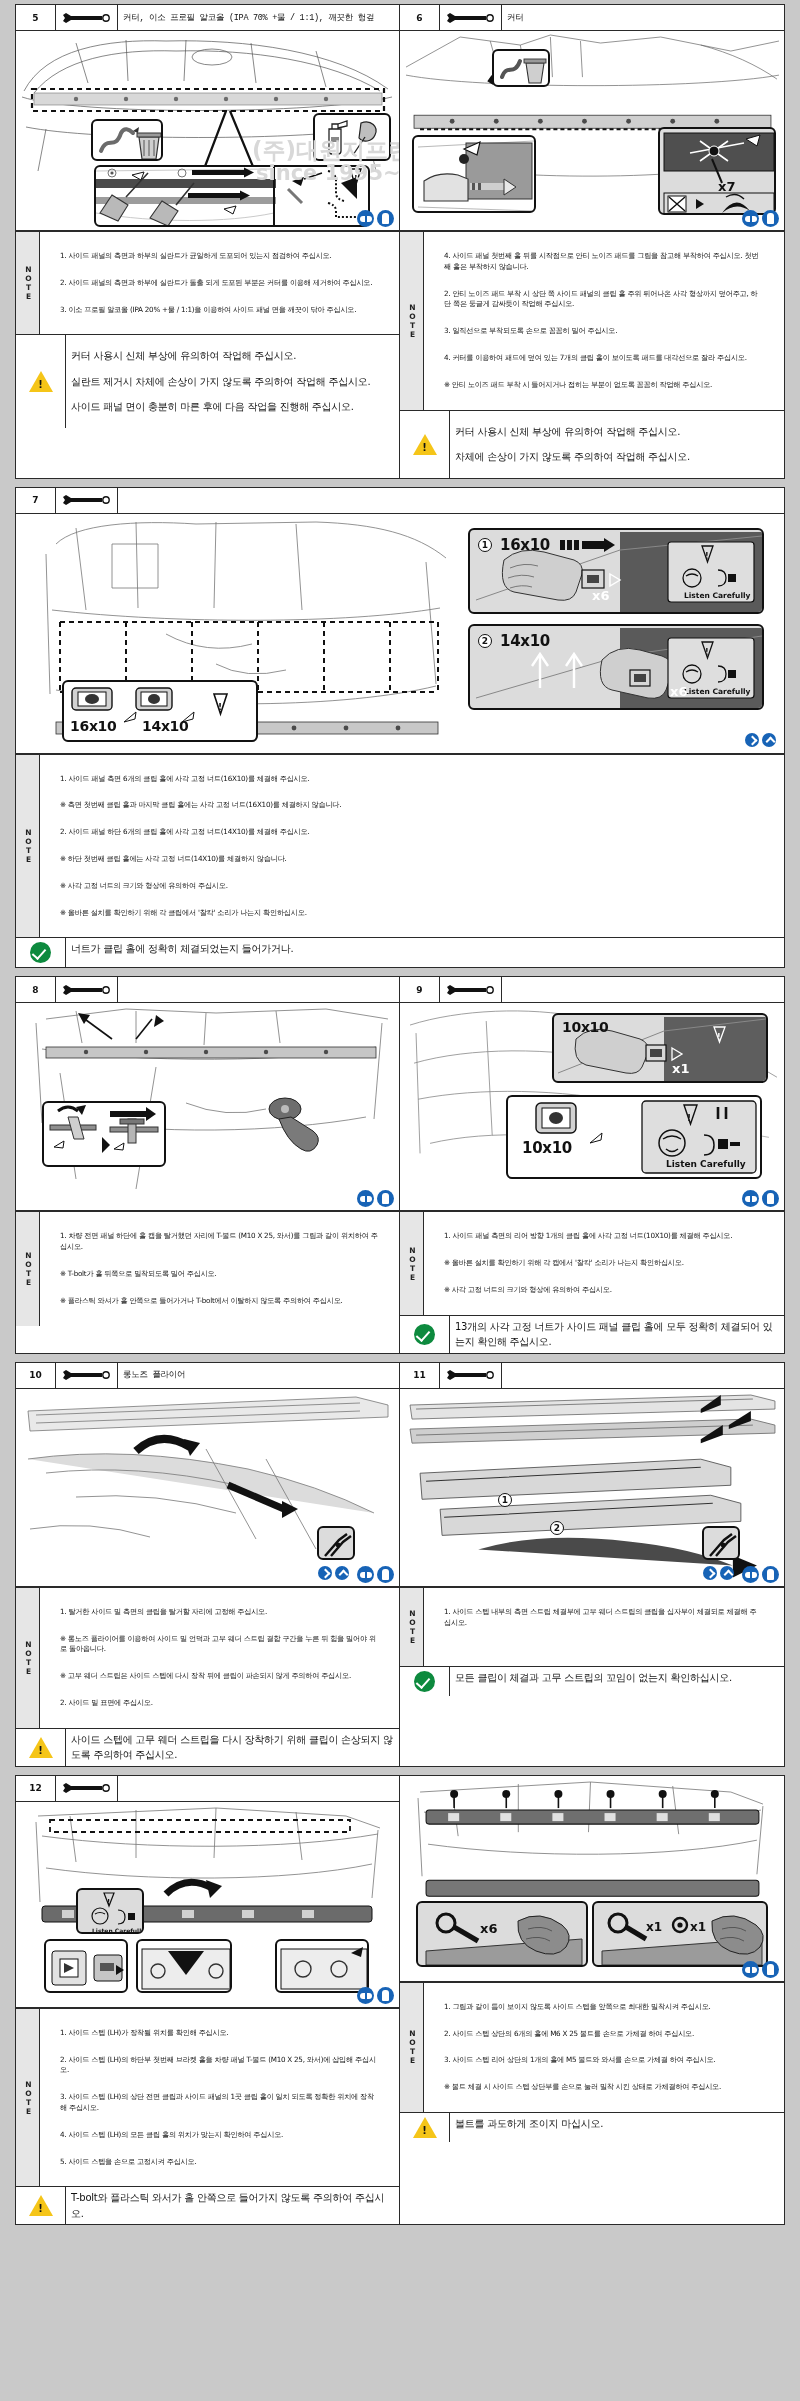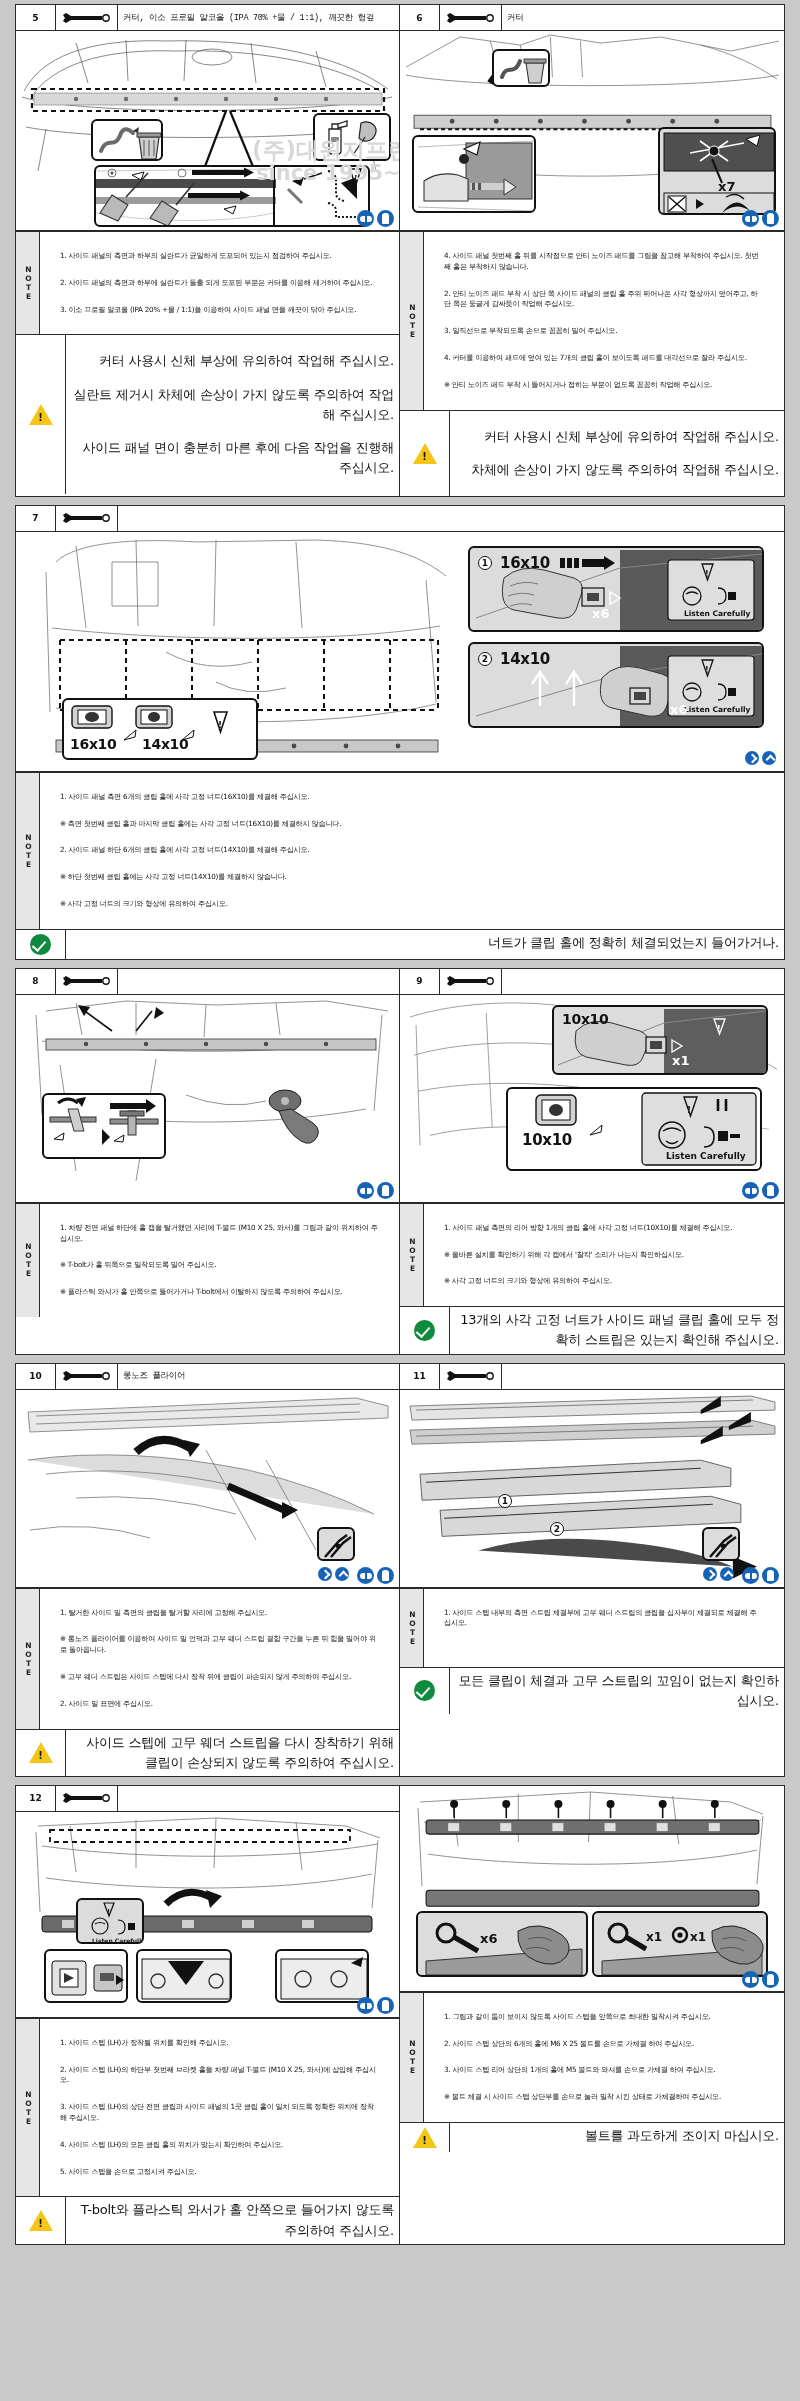--- a/index.html
+++ b/index.html
@@ -88,21 +88,21 @@
 
   
   .cautionrow {
     display:flex; align-items:stretch; border-top:1px solid #2a2a2a; min-height:30px;
   }
   .caution-ic {
     width:50px; display:flex; align-items:center; justify-content:center;
     border-right:1px solid #2a2a2a;
   }
   .caution-tx {
-    flex:1; padding:3px 5px; font-size:13px; line-height:1.55; color:#111; letter-spacing:-.25px;text-align:right;
+    flex:1; padding:3px 5px; font-size:10px; line-height:1.55; color:#111; letter-spacing:-.25px;
   }
   .tri-yellow {
     width:0;height:0;border-left:12px solid transparent;border-right:12px solid transparent;
     border-bottom:21px solid #f5c518; position:relative;
   }
   .tri-yellow::before{
     content:""; position:absolute; left:-12px; top:0;
     width:0;height:0;border-left:12px solid transparent;border-right:12px solid transparent;
     border-bottom:21px solid #111; z-index:-1;
   }
@@ -515,20 +515,21 @@
   <div class="notewrap">
     <div class="notelabel">
             <span>NOTE</span>
           </div>
     <div class="notebody" style="min-height:96px">
       <p>1. 사이드 패널 측면 6개의 클립 홀에 사각 고정 너트(16X10)를 체결해 주십시오.</p>
       <p>※ 측면 첫번째 클립 홀과 마지막 클립 홀에는 사각 고정 너트(16X10)를 체결하지 않습니다.</p>
       <p>2. 사이드 패널 하단 6개의 클립 홀에 사각 고정 너트(14X10)를 체결해 주십시오.</p>
       <p>※ 하단 첫번째 클립 홀에는 사각 고정 너트(14X10)를 체결하지 않습니다.</p>
       <p>※ 사각 고정 너트의 크기와 형상에 유의하여 주십시오.</p>
+      <p>※ 올바른 설치를 확인하기 위해 각 클립에서 '찰칵' 소리가 나는지 확인하십시오.</p>
     </div>
   </div>
 
   <div class="cautionrow">
     <div class="caution-ic">
             <div class="chk-green"></div>
           </div>
     <div class="caution-tx">너트가 클립 홀에 정확히 체결되었는지 들어가거나.</div>
   </div>
  </div>
@@ -698,21 +699,21 @@
         <p>1. 사이드 패널 측면의 리어 방향 1개의 클립 홀에 사각 고정 너트(10X10)를 체결해 주십시오.</p>
         <p>※ 올바른 설치를 확인하기 위해 각 캡에서 '찰칵' 소리가 나는지 확인하십시오.</p>
         <p>※ 사각 고정 너트의 크기와 형상에 유의하여 주십시오.</p>
       </div>
     </div>
 
     <div class="cautionrow">
       <div class="caution-ic">
               <div class="chk-green"></div>
             </div>
-      <div class="caution-tx">13개의 사각 고정 너트가 사이드 패널 클립 홀에 모두 정확히 스트립은 있는지 확인해 주십시오.</div>
+      <div class="caution-tx">13개의 사각 고정 너트가 사이드 패널 클립 홀에 모두 정확히 체결되어 있는지 확인해 주십시오.</div>
     </div>
   </div>
  </div>
 </div>
 
 <div class="band">
  <div class="row2">
 
   <div class="col">
     <div class="stephead">

